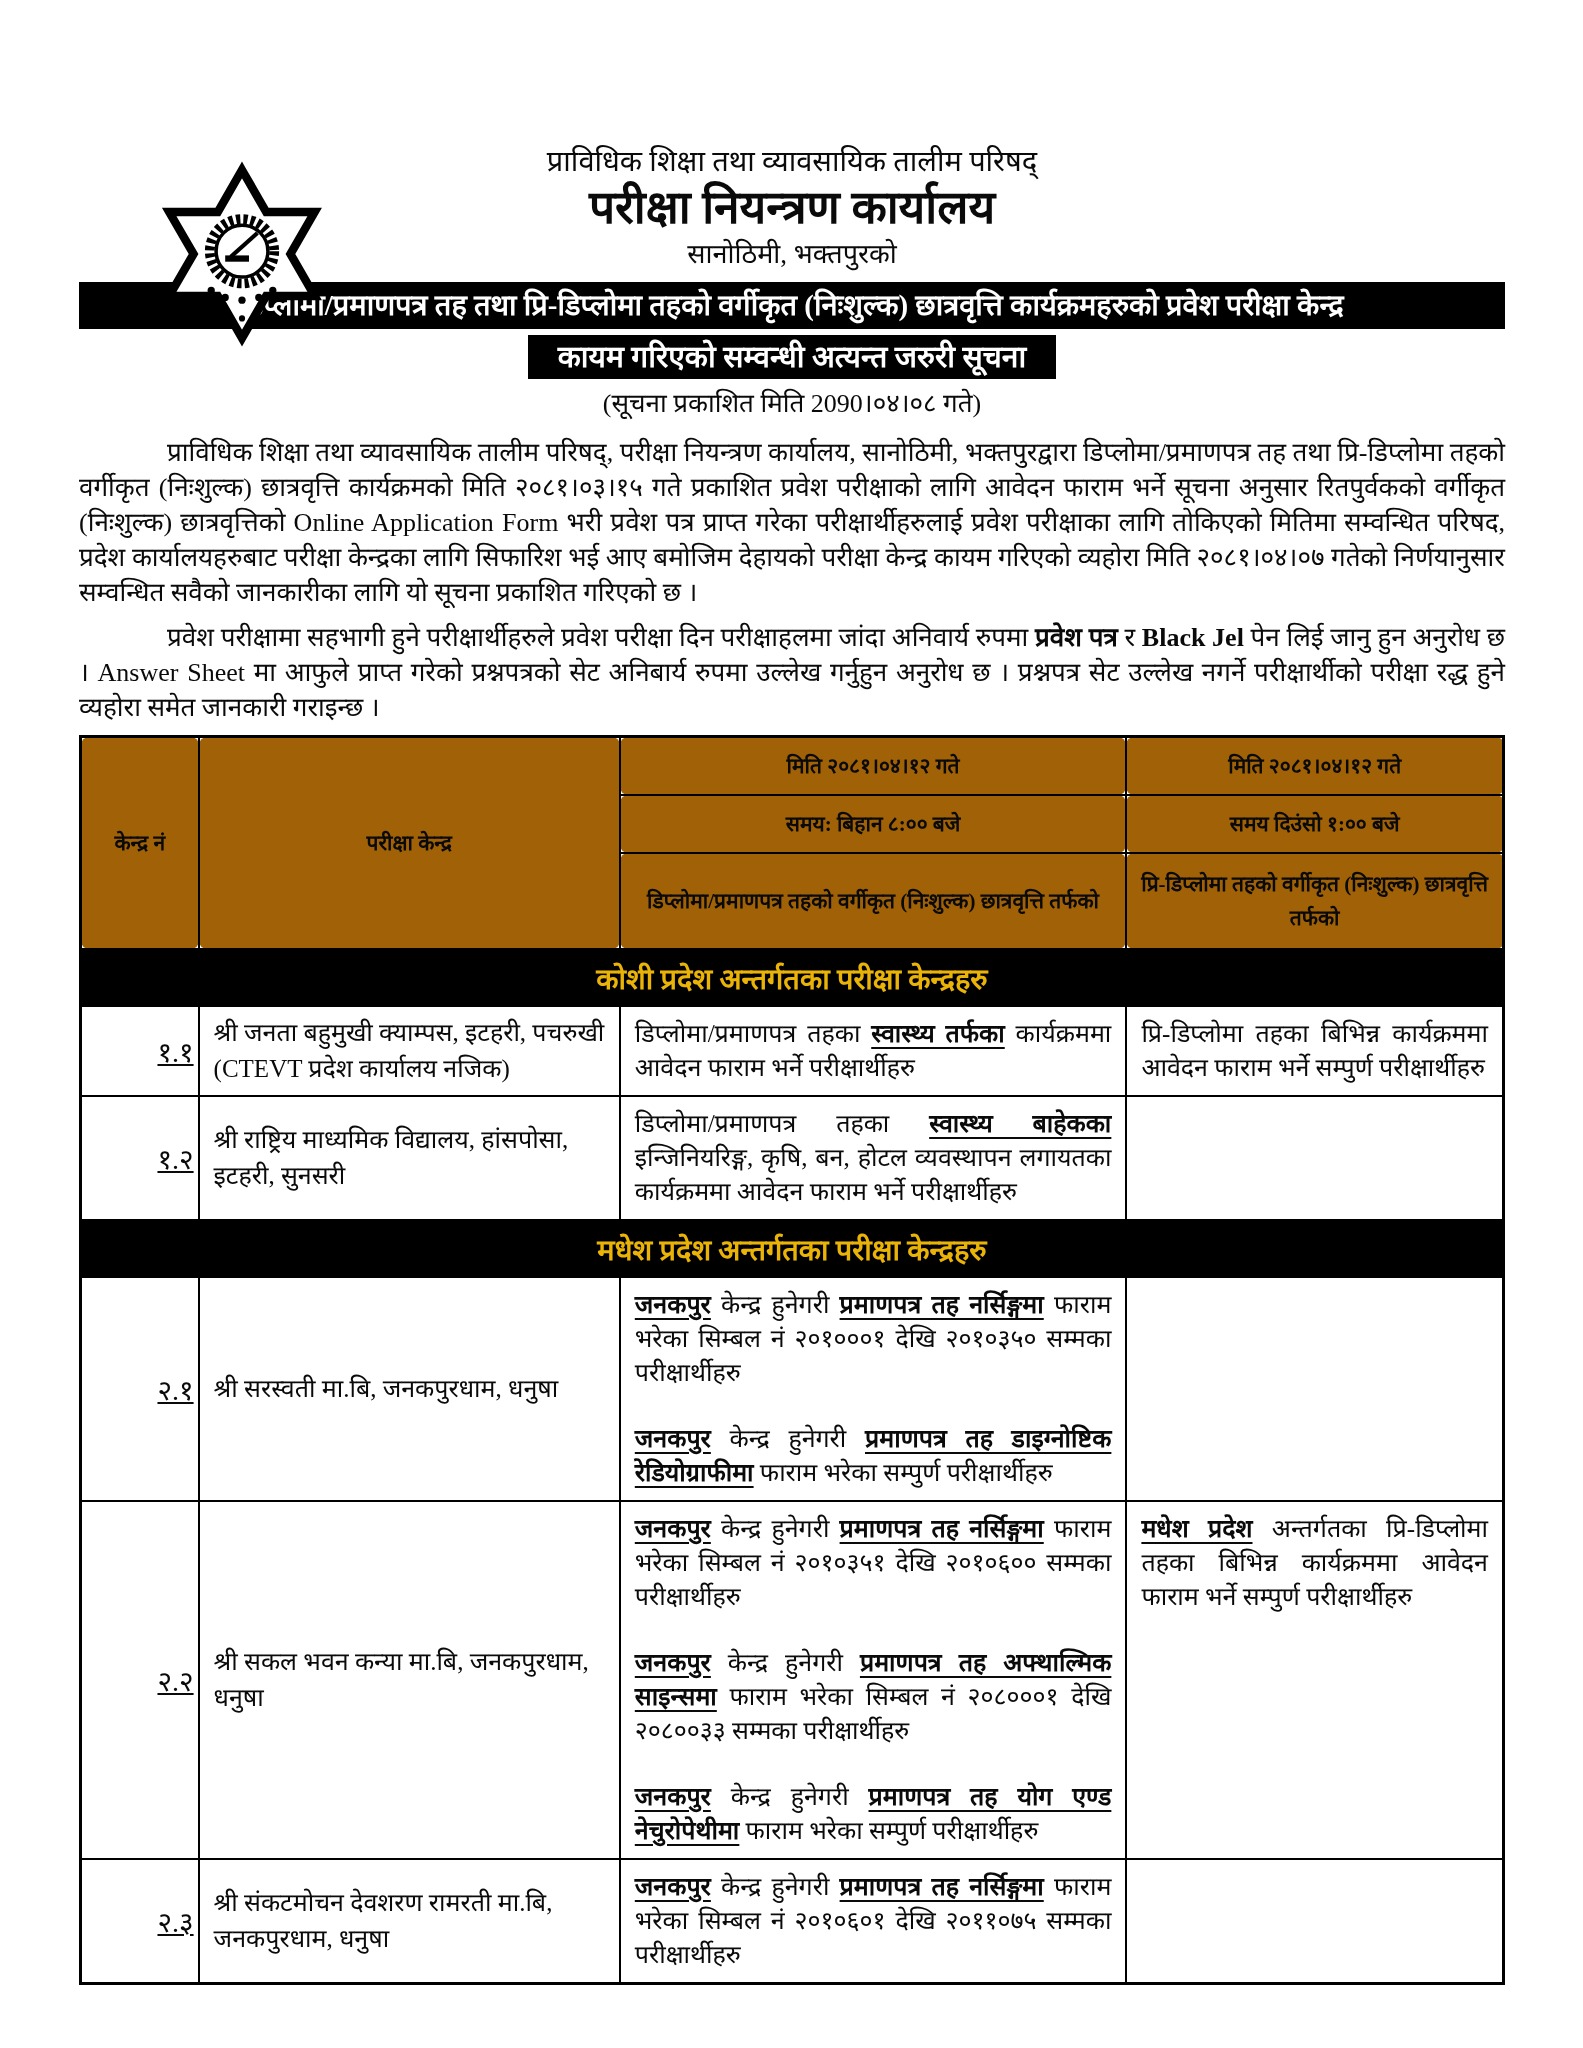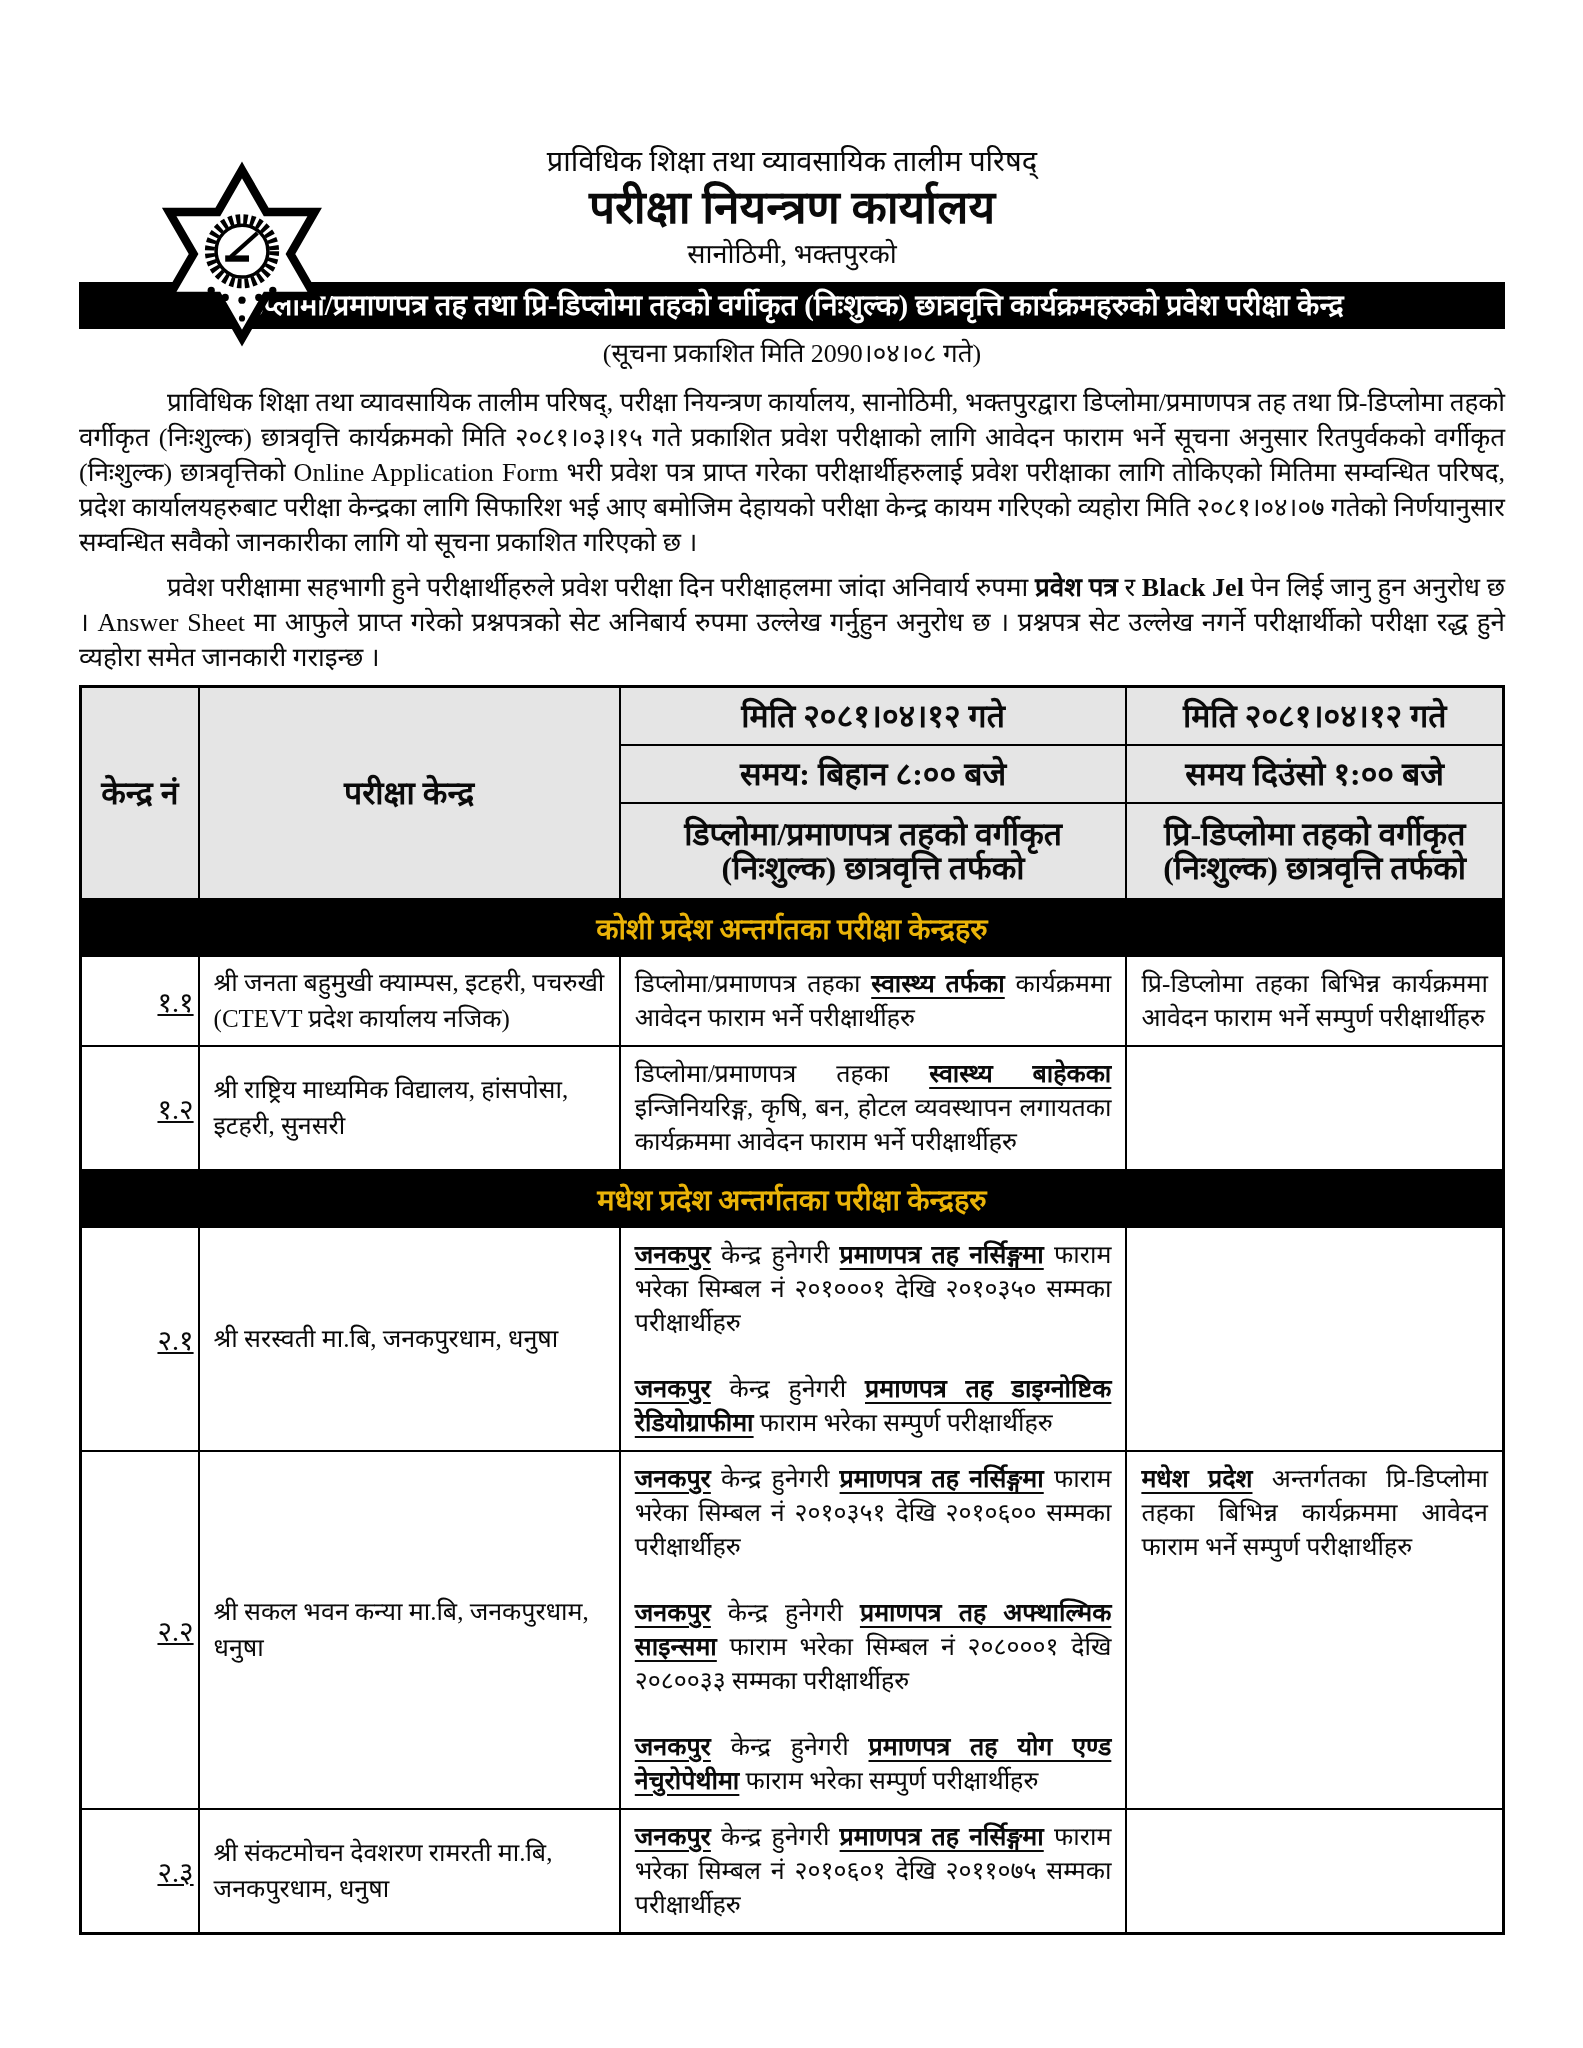--- a/index.html
+++ b/index.html
@@ -18,22 +18,22 @@
            line-height:34px;padding:5px 30px;}
   .pubdate{text-align:center;font-size:26px;line-height:34px;margin-top:8px;}
   .para{font-size:26px;line-height:35px;text-align:justify;margin:14px 0 0 0;text-indent:88px;}
   .para + .para{margin-top:10px;}
   .b{font-weight:bold;}
   .u{text-decoration:underline;text-underline-offset:5px;}
   table.centers{width:100%;border-collapse:collapse;border:3px solid #000;margin-top:10px;
                 table-layout:fixed;}
   table.centers th, table.centers td{border:2px solid #000;}
   col.c1{width:8.3%;} col.c2{width:29.6%;} col.c3{width:35.6%;} col.c4{width:26.5%;}
-  thead th{background:#e5e5e5;font-weight:bold;font-size:32px;line-height:34px;text-align:center;
-           padding:5px 10px;vertical-align:middle;}
+  thead th{background:#a16207;font-weight:bold;font-size:21px;line-height:34px;text-align:center;
+           padding:5px 10px;vertical-align:middle;border-radius:8px;}
   thead tr.h-date th, thead tr.h-time th{height:46px;}
   thead tr.h-level th{height:84px;}
   td.section{background:#000;color:#eab308;text-align:center;font-weight:bold;font-size:29px;
              padding:8px 4px;}
   td.no{text-align:right;vertical-align:middle;font-size:28px;padding:4px;text-decoration:underline;}
   td.center{vertical-align:middle;font-size:25px;line-height:36px;padding:8px 14px;}
   td.prog{vertical-align:top;font-size:25px;line-height:34px;padding:10px 14px;text-align:justify;}
   .cell-para + .cell-para{margin-top:32px;}
 </style>
 </head>
@@ -59,20 +59,23 @@
   </div>
 
   <div class="content">
     <div class="org">
       <div class="org-1">प्राविधिक शिक्षा तथा व्यावसायिक तालीम परिषद्</div>
       <div class="org-2">परीक्षा नियन्त्रण कार्यालय</div>
       <div class="org-3">सानोठिमी, भक्तपुरको</div>
     </div>
 
     <div class="banner1">डिप्लोमा/प्रमाणपत्र तह तथा प्रि-डिप्लोमा तहको वर्गीकृत (निःशुल्क) छात्रवृत्ति कार्यक्रमहरुको प्रवेश परीक्षा केन्द्र</div>
+    <div class="banner2w">
+      <span class="banner2">कायम गरिएको सम्वन्धी अत्यन्त जरुरी सूचना</span>
+    </div>
     <div class="pubdate">(सूचना प्रकाशित मिति 2090।०४।०८ गते)</div>
 
     <p class="para"><span>प्राविधिक शिक्षा तथा व्यावसायिक तालीम परिषद्, परीक्षा नियन्त्रण कार्यालय, सानोठिमी, भक्तपुरद्वारा डिप्लोमा/प्रमाणपत्र तह तथा प्रि-डिप्लोमा तहको वर्गीकृत (निःशुल्क) छात्रवृत्ति कार्यक्रमको मिति २०८१।०३।१५ गते प्रकाशित प्रवेश परीक्षाको लागि आवेदन फाराम भर्ने सूचना अनुसार रितपुर्वकको वर्गीकृत (निःशुल्क) छात्रवृत्तिको Online Application Form भरी प्रवेश पत्र प्राप्त गरेका परीक्षार्थीहरुलाई प्रवेश परीक्षाका लागि तोकिएको मितिमा सम्वन्धित परिषद, प्रदेश कार्यालयहरुबाट परीक्षा केन्द्रका लागि सिफारिश भई आए बमोजिम देहायको परीक्षा केन्द्र कायम गरिएको व्यहोरा मिति २०८१।०४।०७ गतेको निर्णयानुसार सम्वन्धित सवैको जानकारीका लागि यो सूचना प्रकाशित गरिएको छ ।</span></p>
     <p class="para"><span>प्रवेश परीक्षामा सहभागी हुने परीक्षार्थीहरुले प्रवेश परीक्षा दिन परीक्षाहलमा जांदा अनिवार्य रुपमा </span><span class="b">प्रवेश पत्र</span><span> र </span><span class="b">Black Jel</span><span> पेन लिई जानु हुन अनुरोध छ । Answer Sheet मा आफुले प्राप्त गरेको प्रश्नपत्रको सेट अनिबार्य रुपमा उल्लेख गर्नुहुन अनुरोध छ । प्रश्नपत्र सेट उल्लेख नगर्ने परीक्षार्थीको परीक्षा रद्ध हुने व्यहोरा समेत जानकारी गराइन्छ ।</span></p>
 
     <table class="centers">
       <colgroup>
         <col class="c1">
           <col class="c2">
           <col class="c3">

